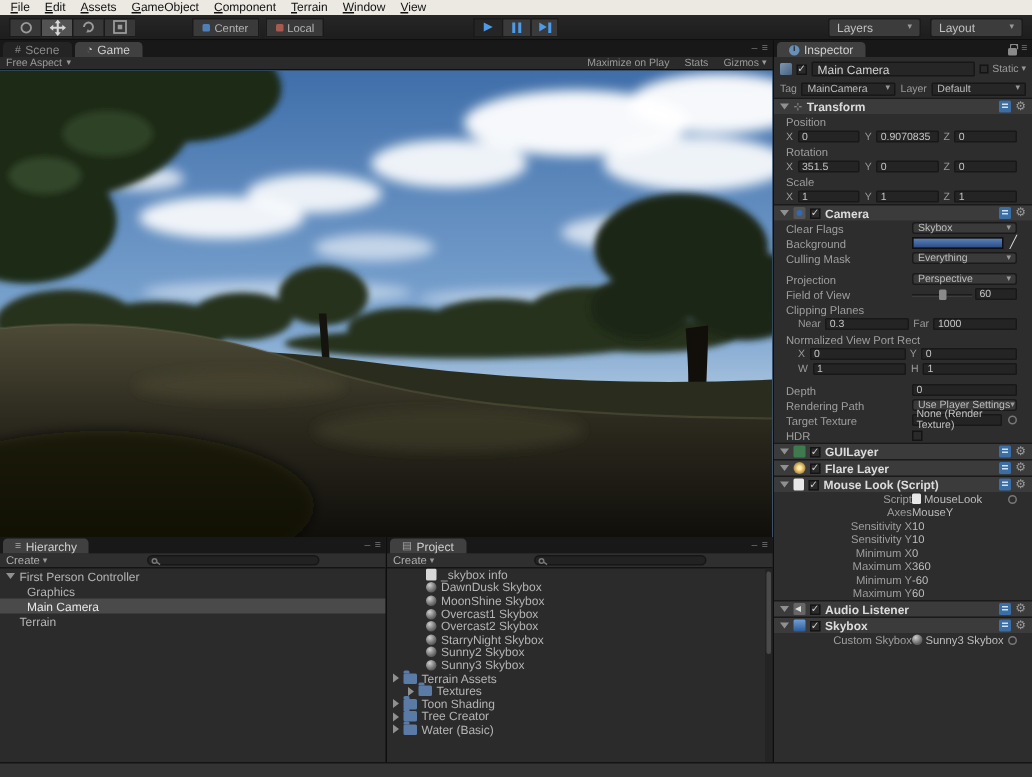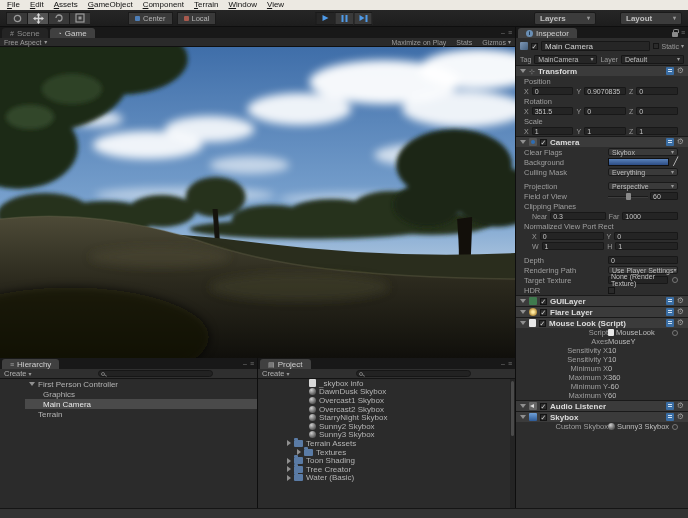--- a/index.html
+++ b/index.html
@@ -27,21 +27,21 @@
   .playgrp{position:absolute;left:50%;transform:translateX(-50%);display:flex;}
   .playbtn{width:19px;height:13px;background:#3a3a3a;border:1px solid #1a1a1a;border-right:none;
     display:flex;align-items:center;justify-content:center;}
   .playbtn.pressed{background:#252525;}
   .playbtn:last-child{border-right:1px solid #1a1a1a;}
   .tri{width:0;height:0;border-top:3.5px solid transparent;border-bottom:3.5px solid transparent;
     border-left:6px solid #4e9ae8;}
   .pausebars{display:flex;gap:2px;}
   .pausebars i{display:block;width:2px;height:7px;background:#4e9ae8;}
   .stepbar{width:2px;height:7px;background:#4e9ae8;margin-left:1px;}
-  .rightdd{margin-left:auto;display:flex;gap:24px;font-weight:bold;}
+  .rightdd{margin-left:auto;display:flex;gap:6px;}
   .dd{min-width:62px;height:13px;background:#3c3c3c;border:1px solid #1a1a1a;border-radius:2px;
     display:flex;align-items:center;justify-content:space-between;padding:0 5px;font-size:8px;color:#c0c0c0;}
   .arr{font-size:6px;color:#999;line-height:1;}
 
   
   .main{display:flex;height:481px;}
   .leftcol{width:516px;display:flex;flex-direction:column;}
   .viewarea{height:331px;display:flex;flex-direction:column;border-right:1px solid #0e0e0e;}
   .bottomrow{height:150px;display:flex;}
 
@@ -64,21 +64,21 @@
   
   .panel{display:flex;flex-direction:column;background:#2b2b2b;}
   .panel.hier{width:258px;border-right:1px solid #0e0e0e;}
   .panel.proj{width:258px;border-right:1px solid #0e0e0e;}
   .createbar{height:10px;background:#2f2f2f;border-bottom:1px solid #141414;display:flex;
     align-items:center;padding:0 4px;font-size:7.5px;color:#b0b0b0;position:relative;}
   .searchpill{position:absolute;left:38%;width:45%;height:7px;background:#222;border:1px solid #161616;
     border-radius:4px;display:flex;align-items:center;padding:0 2px;gap:1px;}
   .mag{width:4px;height:4px;border:1px solid #777;border-radius:50%;position:relative;}
   .mag::after{content:"";position:absolute;width:3px;height:1px;background:#777;right:-3px;bottom:-1px;transform:rotate(35deg);}
-  .listbody{flex:1;overflow:hidden;position:relative;padding-left:25px;}
+  .listbody{flex:1;overflow:hidden;position:relative;}
   .lrow{height:10px;display:flex;align-items:center;font-size:8px;color:#b4b4b4;padding-left:4px;gap:3px;}
   .prow{height:8.6px;display:flex;align-items:center;font-size:8px;color:#b4b4b4;padding-left:4px;gap:3px;}
   .lrow.selected{background:#4a4a4a;color:#e8e8e8;}
   .d1{padding-left:18px;} .pd1{padding-left:14px;} .pd2{padding-left:26px;}
   .fold{width:0;height:0;border-left:3px solid transparent;border-right:3px solid transparent;
     border-top:4px solid #909090;flex:0 0 auto;}
   .foldr{width:0;height:0;border-top:3px solid transparent;border-bottom:3px solid transparent;
     border-left:4px solid #909090;flex:0 0 auto;}
   .foldspace{width:6px;flex:0 0 auto;}
   .ico-folder{width:9px;height:7px;background:#5a7ba5;border-radius:1px;position:relative;flex:0 0 auto;}
@@ -408,20 +408,24 @@
             <div class="prow pd2">
                 <span class="ico-doc"></span>
                 <span>_skybox info</span>
               </div>
             <div class="prow pd2">
                 <span class="ico-mat"></span>
                 <span>DawnDusk Skybox</span>
               </div>
             <div class="prow pd2">
                 <span class="ico-mat"></span>
+                <span>MoonShine Skybox</span>
+              </div>
+            <div class="prow pd2">
+                <span class="ico-mat"></span>
                 <span>Overcast1 Skybox</span>
               </div>
             <div class="prow pd2">
                 <span class="ico-mat"></span>
                 <span>Overcast2 Skybox</span>
               </div>
             <div class="prow pd2">
                 <span class="ico-mat"></span>
                 <span>StarryNight Skybox</span>
               </div>

